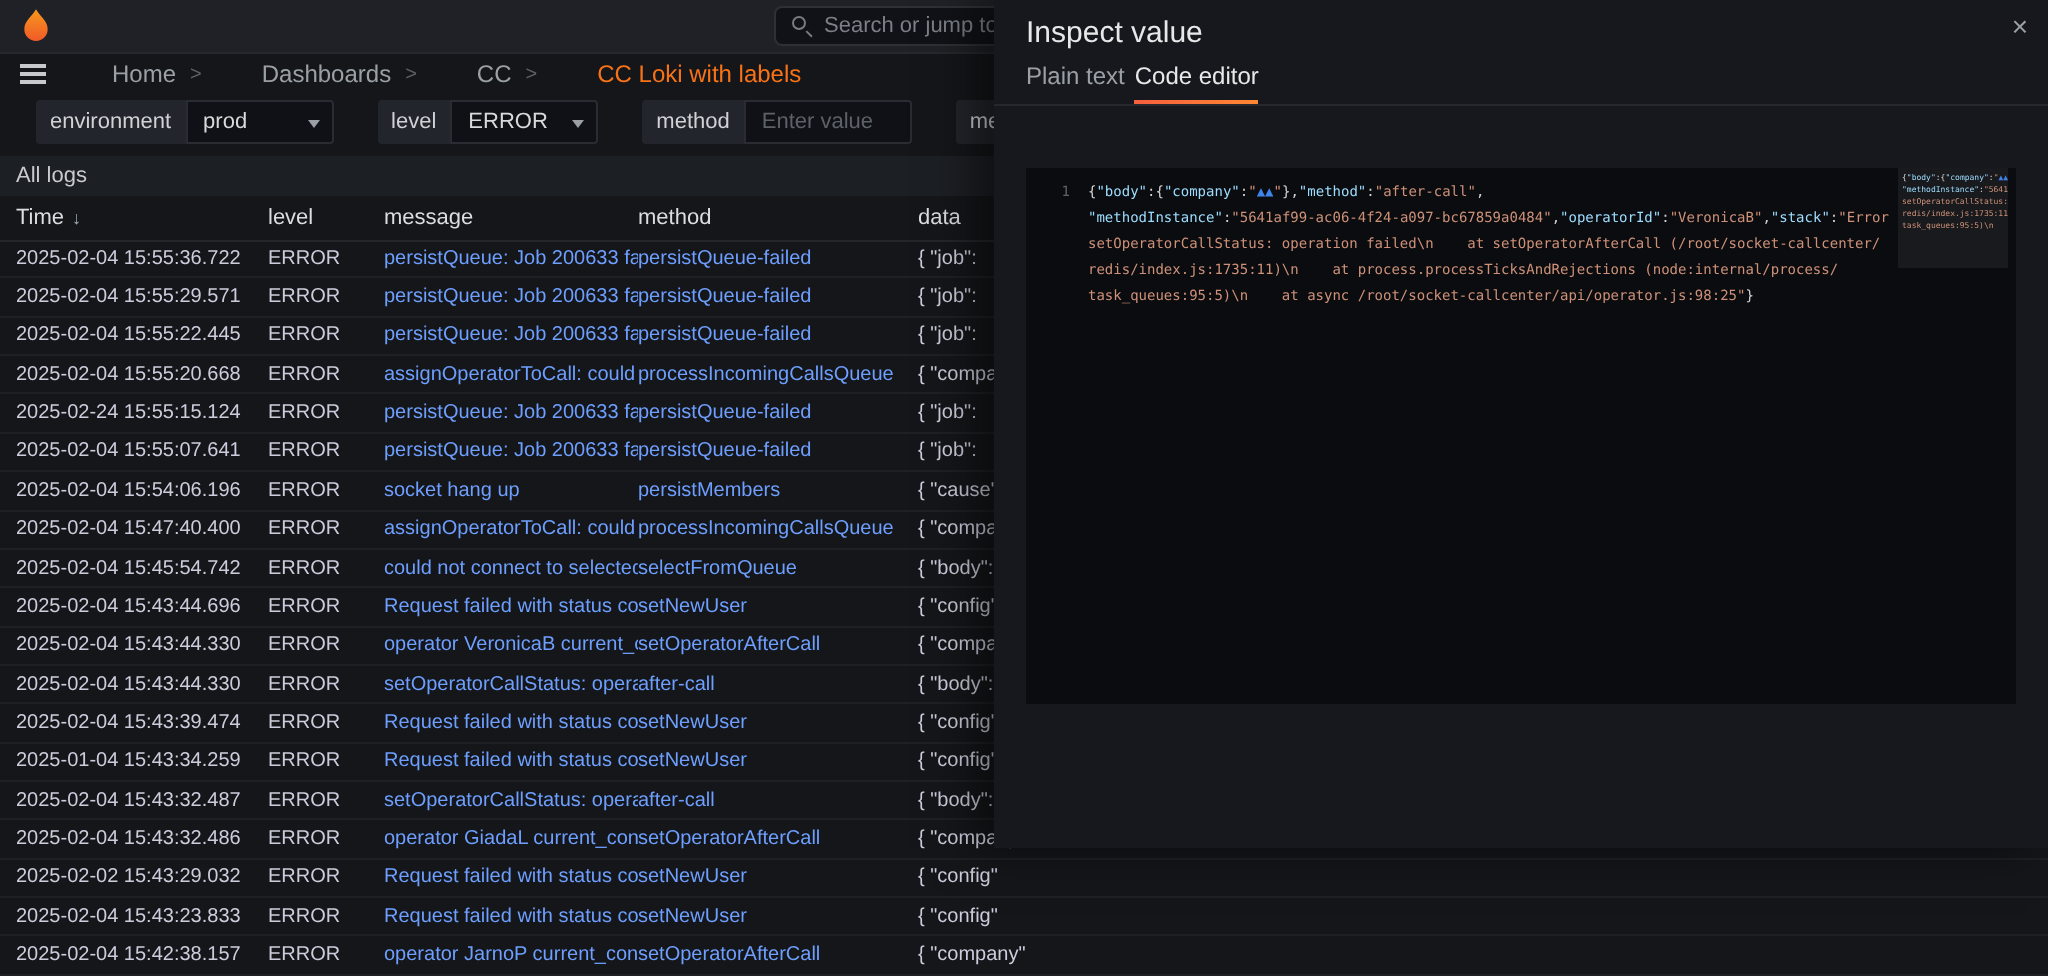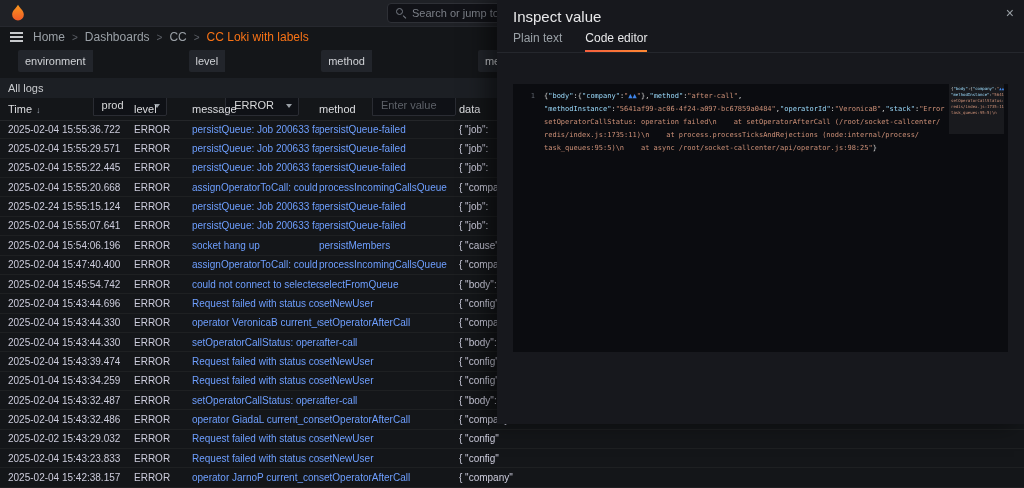--- a/index.html
+++ b/index.html
@@ -18,32 +18,32 @@
              border:1.4px solid #767b84;border-radius:50%;}
   .search-icon::after{content:"";position:absolute;left:7px;top:7px;width:3.5px;height:1.4px;
              background:#767b84;transform:rotate(45deg);transform-origin:left center;}
 
   
   .crumbrow{position:absolute;top:26px;left:0;width:100%;height:22px;display:flex;
             align-items:center;gap:10px;padding-left:10px;font-size:12px;}
   .hamburger{display:flex;flex-direction:column;gap:2.5px;width:13px;cursor:pointer;}
   .hamburger i{display:block;height:1.5px;background:#c7c9cc;}
   .crumbs{display:flex;align-items:center;gap:7px;}
-  .crumb{color:#9aa0a6;cursor:pointer;}
+  .crumb{color:#9aa0a6;cursor:pointer;margin-left:23px;}
   .crumb.current{color:#f97316;cursor:default;}
   .crumb-sep{color:#5d6168;font-size:10px;}
 
   
   .filters{position:absolute;top:50px;left:8px;display:flex;gap:12px;}
   .fgroup{display:flex;align-items:stretch;}
   .flabel{background:#22252b;color:#d0d2d6;font-size:11px;display:flex;align-items:center;
           padding:0 7px;height:22px;border-radius:2px 0 0 2px;margin-left:10px;}
   .fctrl{position:relative;height:20px;border:1px solid #2a2c33;background:#0f1116;
          display:flex;align-items:center;font-size:11px;padding:0 20px 0 8px;min-width:44px;
-         border-radius:0 2px 2px 0;cursor:pointer;margin-top:44px;}
+         border-radius:0 2px 2px 0;cursor:pointer;}
   .fctrl.input{padding:0 8px;min-width:66px;cursor:text;}
   .fval{color:#d8d9da;}
   .fph{color:#5d6168;}
   .caret{width:0;height:0;border-left:3.5px solid transparent;border-right:3.5px solid transparent;
          border-top:4px solid #9aa0a6;position:absolute;right:6px;top:9px;}
 
   
   .panel-head{position:absolute;top:78px;left:0;width:100%;height:20px;background:#1c1f24;
               display:flex;align-items:center;padding-left:8px;font-size:11px;color:#c9cbce;}
   .thead,.tr{display:grid;grid-template-columns:126px 58px 127px 140px 1fr;padding-left:8px;
@@ -59,21 +59,21 @@
   .td.message,.td.method{color:#6e9fff;cursor:pointer;}
   .td.time,.td.level{color:#ccccdc;}
   .td.data{color:#ccccdc;cursor:pointer;}
 
   
   .drawer{position:absolute;top:0;left:497px;width:527px;height:424px;background:#17181d;
           box-shadow:-10px 0 22px rgba(0,0,0,0.5);z-index:10;}
   .drawer-title{position:absolute;top:8px;left:16px;font-size:15px;font-weight:500;color:#e8e8ea;}
   .close-btn{position:absolute;top:5px;right:10px;font-size:14px;color:#9aa0a6;cursor:pointer;
              line-height:16px;}
-  .tabs{position:absolute;top:31px;left:16px;display:flex;gap:23px;height:21px;}
+  .tabs{position:absolute;top:31px;left:16px;display:flex;gap:5px;height:21px;}
   .tab{font-size:12px;color:#9aa0a6;position:relative;padding-bottom:6px;cursor:pointer;}
   .tab.active{color:#e8e8ea;}
   .tab.active::after{content:"";position:absolute;left:0;right:0;bottom:0;height:2px;
           background:linear-gradient(90deg,#f55f3e,#ff8833);}
   .tabbar-divider{position:absolute;top:52px;left:0;width:100%;height:1px;background:#25272d;}
   .copy-btn{position:absolute;top:58px;right:12px;height:22px;background:#3d71d9;border:none;
             border-radius:2px;color:#fff;font-size:11px;display:flex;align-items:center;gap:6px;
             padding:0 10px;cursor:pointer;font-family:"Liberation Sans",sans-serif;}
   .copy-ic{position:relative;width:11px;height:12px;display:inline-block;}
   .copy-ic::before{content:"";position:absolute;right:0;bottom:0;width:6px;height:7px;

